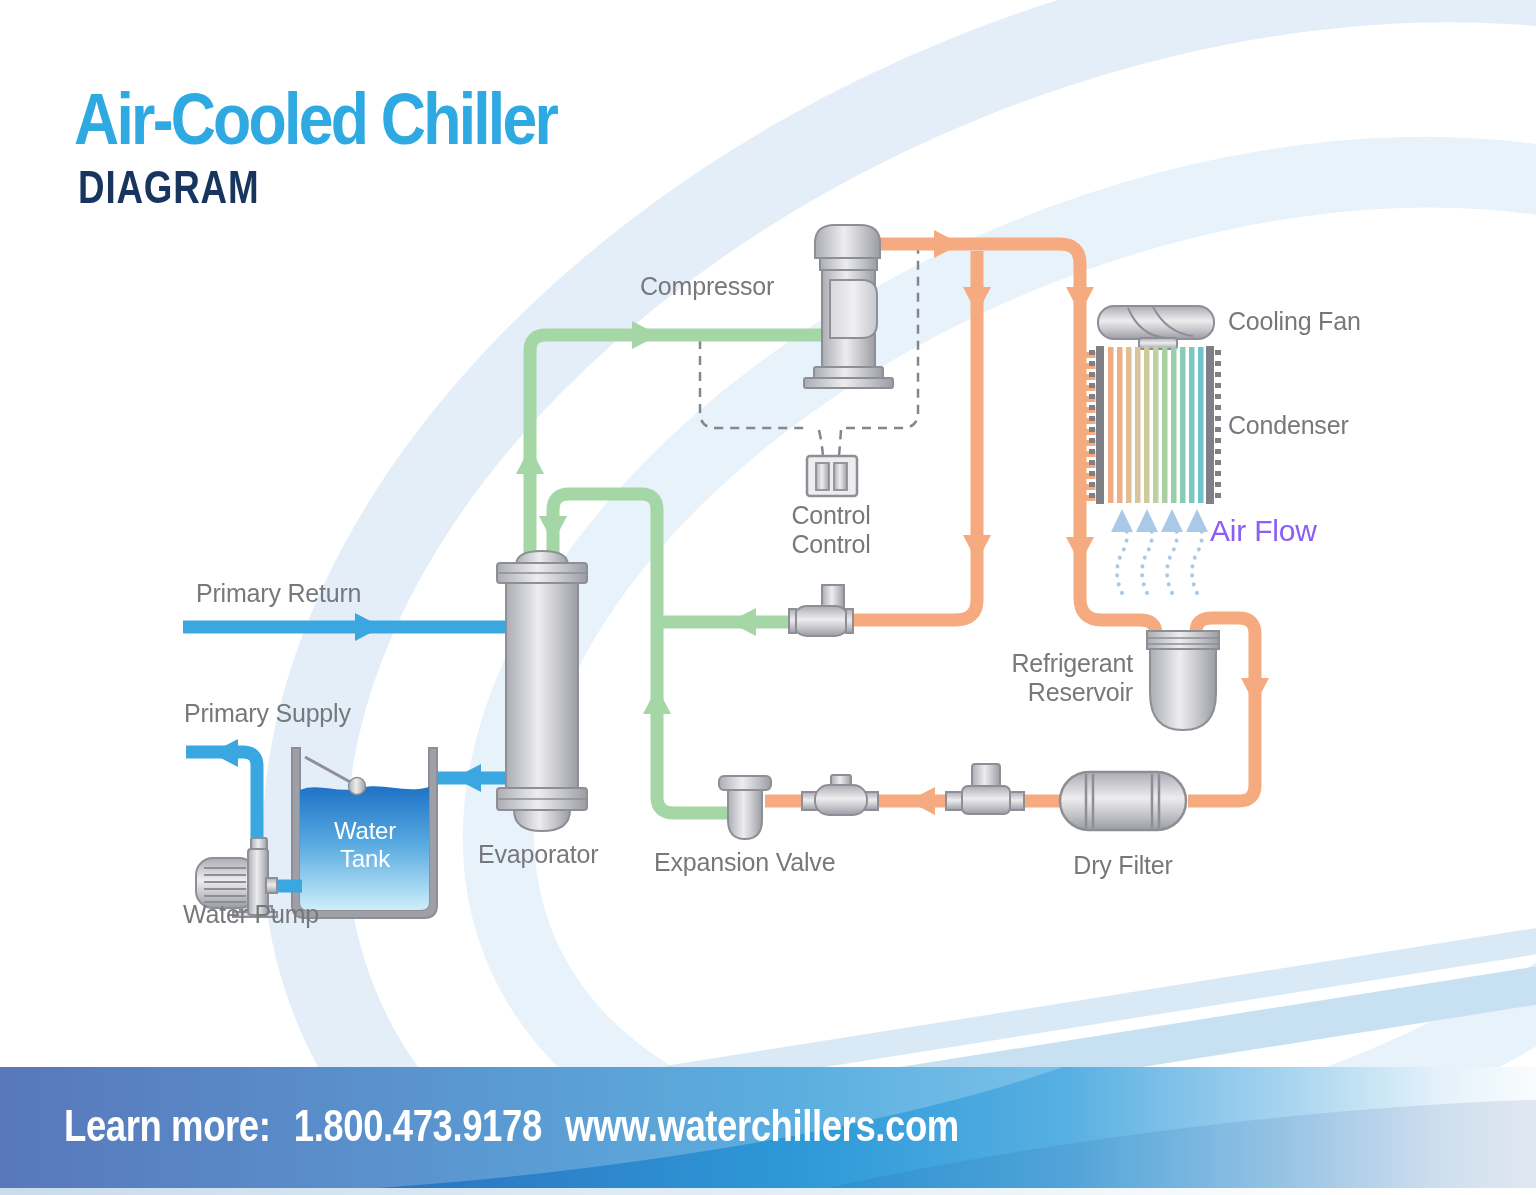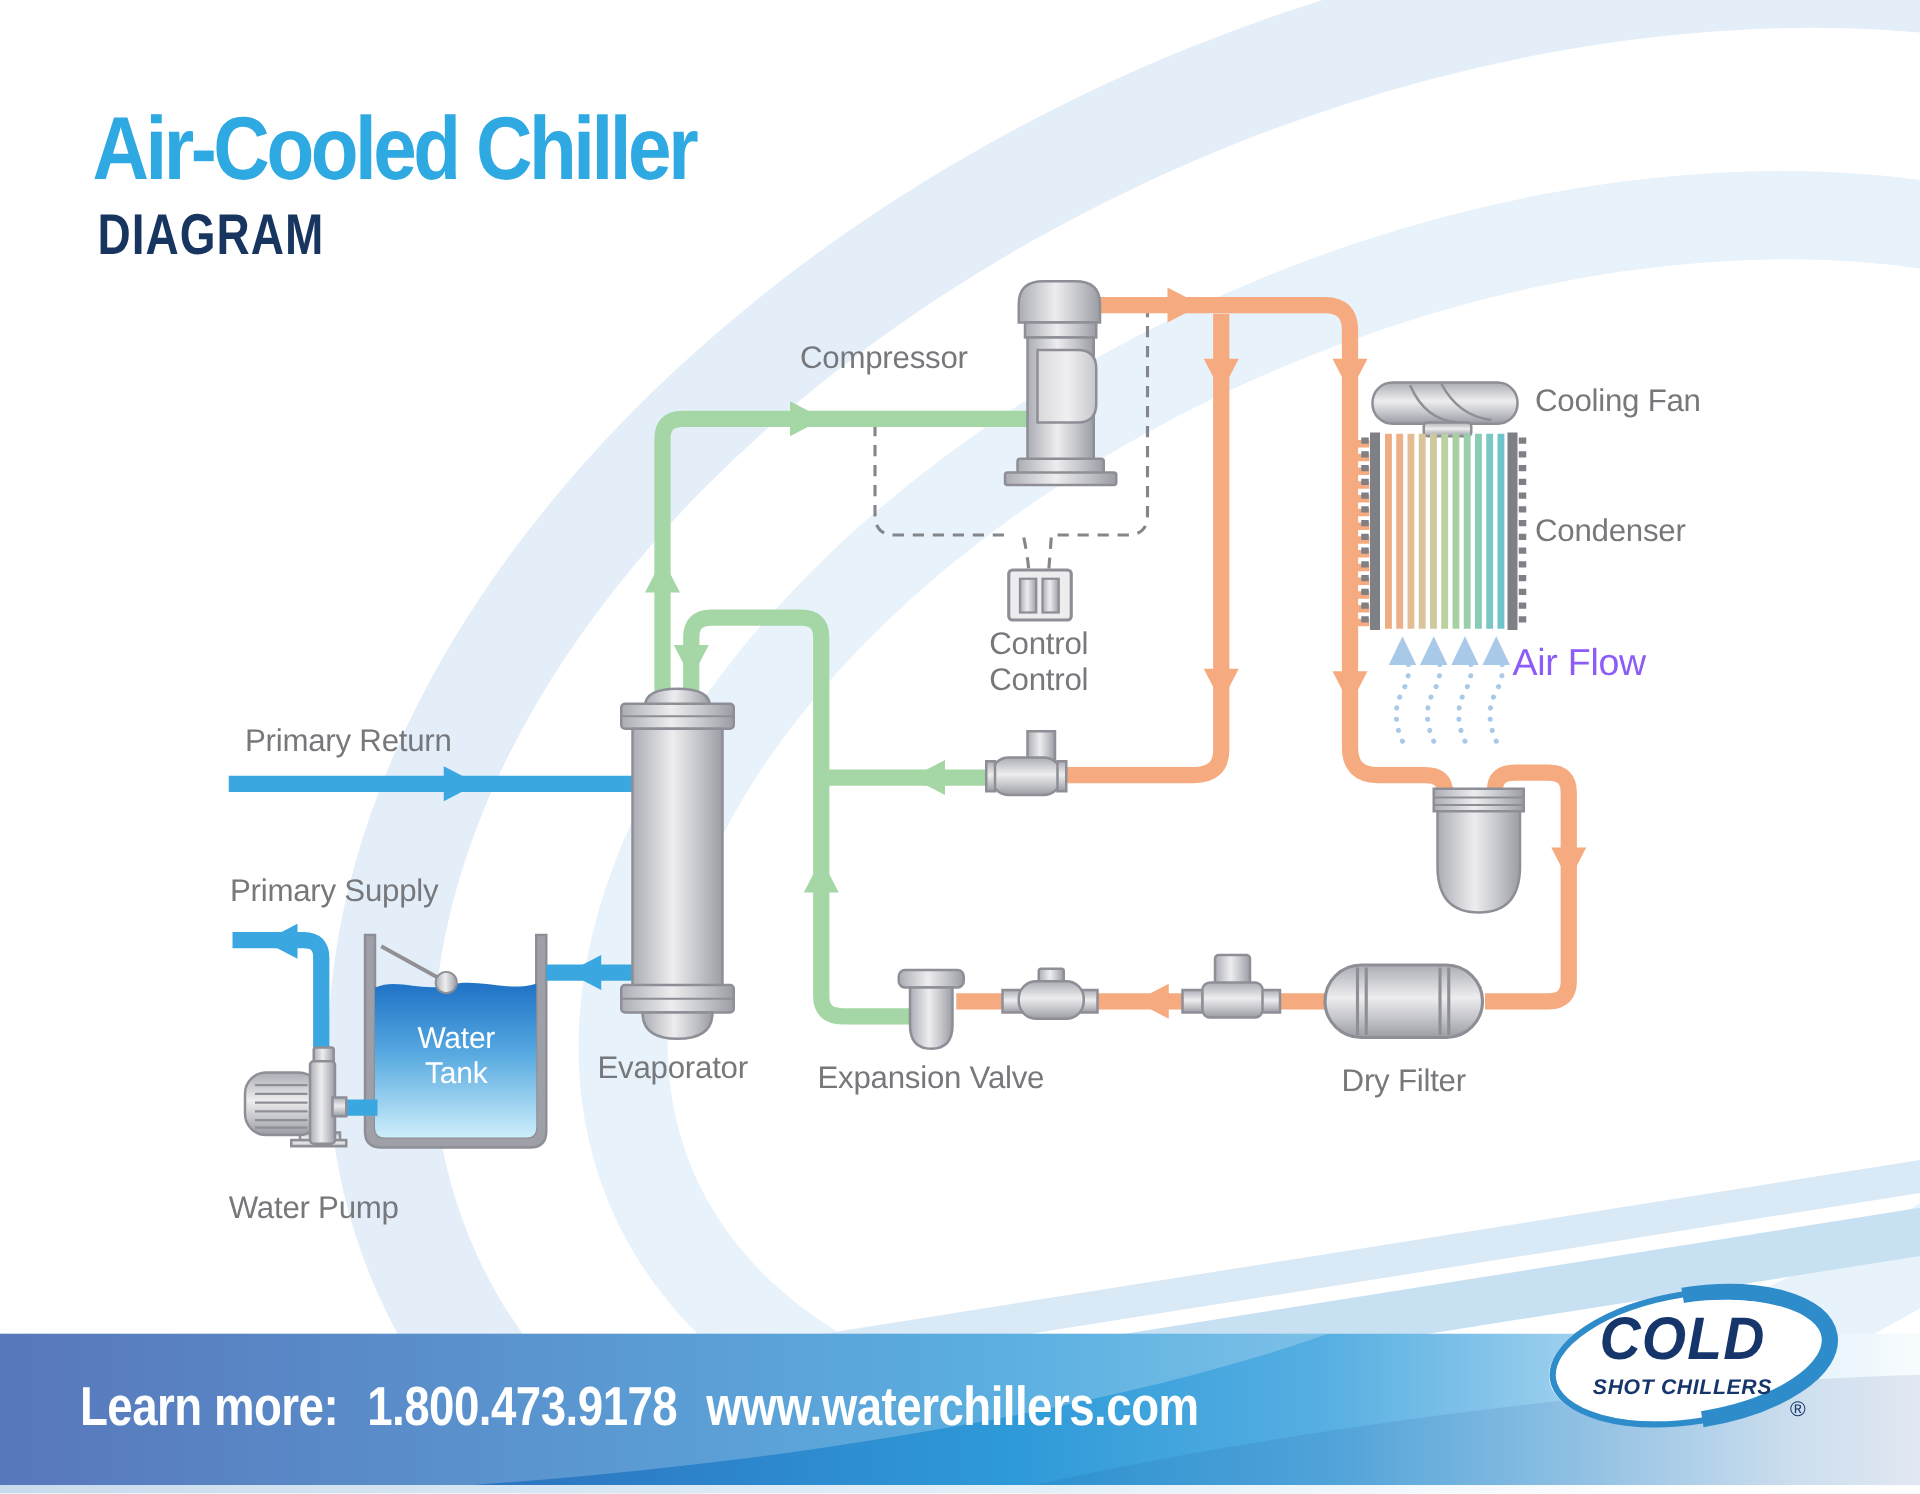--- a/index.html
+++ b/index.html
@@ -20,21 +20,21 @@
   #lbl-cooling-fan{left:1228px;top:307px;}
   #lbl-condenser{left:1228px;top:411px;}
   #lbl-air-flow{left:1210px;top:514px;color:#8b5cf6;font-size:30px;}
   #lbl-pressure-control{left:751px;top:501px;width:160px;text-align:center;line-height:29px;}
   #lbl-refrigerant-reservoir{left:953px;top:649px;width:180px;text-align:right;line-height:29px;}
   #lbl-primary-return{left:184px;top:579px;margin-left:12px;}
   #lbl-primary-supply{left:184px;top:699px;}
   #lbl-evaporator{left:478px;top:840px;}
   #lbl-expansion-valve{left:654px;top:848px;}
   #lbl-dry-filter{left:1058px;top:851px;width:130px;text-align:center;}
-  #lbl-water-pump{left:183px;top:952px;}
+  #lbl-water-pump{left:183px;top:900px;}
   #lbl-water-tank{left:297px;top:817px;width:136px;text-align:center;color:#ffffff;font-size:24px;line-height:28px;z-index:4;}
   
   #page-title{position:absolute;left:74px;top:78px;z-index:5;color:#2FA9E1;font-size:68px;font-weight:bold;
               letter-spacing:-3px;transform:scale(0.92,1.05);transform-origin:left top;white-space:nowrap;}
   #page-subtitle{position:absolute;left:78px;top:160px;z-index:5;color:#18355F;font-size:46px;font-weight:bold;
               letter-spacing:1px;transform:scaleX(0.8);transform-origin:left top;}
   
   #footer-bar{position:absolute;left:0;top:1067px;width:1536px;height:121px;z-index:3;overflow:hidden;
      background:linear-gradient(90deg,#2A52A8 0%,#2C74C0 25%,#2E9AD8 52%,#57AFE2 68%,#A5D3EF 82%,#E3F1FA 92%,#FFFFFF 100%);padding-left:27px;}
   .bar-swoosh{position:absolute;background:rgba(255,255,255,0.22);border-radius:50%;}
@@ -275,20 +275,24 @@
   </svg>
 
   <div class="lbl" id="lbl-compressor">Compressor</div>
   <div class="lbl" id="lbl-cooling-fan">Cooling Fan</div>
   <div class="lbl" id="lbl-condenser">Condenser</div>
   <div class="lbl" id="lbl-air-flow">Air Flow</div>
   <div class="lbl" id="lbl-pressure-control">
     <span class="ln">Control</span>
     <span class="ln">Control</span>
   </div>
+  <div class="lbl" id="lbl-refrigerant-reservoir">
+    <span class="ln">Refrigerant</span>
+    <span class="ln">Reservoir</span>
+  </div>
   <div class="lbl" id="lbl-primary-return">Primary Return</div>
   <div class="lbl" id="lbl-primary-supply">Primary Supply</div>
   <div class="lbl" id="lbl-evaporator">Evaporator</div>
   <div class="lbl" id="lbl-expansion-valve">Expansion Valve</div>
   <div class="lbl" id="lbl-dry-filter">Dry Filter</div>
   <div class="lbl" id="lbl-water-pump">Water Pump</div>
   <div class="lbl" id="lbl-water-tank">
     <span class="ln">Water</span>
     <span class="ln">Tank</span>
   </div>
@@ -298,30 +302,14 @@
 
   <div id="footer-bar">
     <div class="bar-swoosh" id="bar-swoosh1"></div>
     <div class="bar-swoosh" id="bar-swoosh2"></div>
     <div id="footer-text">
       <span>Learn more:</span><span>1.800.473.9178</span><span>www.waterchillers.com</span>
     </div>
   </div>
   <div id="bottom-strip"></div>
 
-  <div id="logo">
-    <svg width="260" height="140" viewBox="0 0 260 140">
-      <defs>
-        <clipPath id="logoClipR">
-            <rect x="128" y="0" width="132" height="140"></rect>
-          </clipPath>
-      </defs>
-      <ellipse cx="128" cy="64" rx="116" ry="53" transform="rotate(-9 128 64)" fill="#ffffff"></ellipse>
-      <ellipse cx="128" cy="64" rx="113" ry="51" transform="rotate(-9 128 64)" fill="none" stroke="#2F8CCB" stroke-width="5"></ellipse>
-      <ellipse cx="128" cy="64" rx="111" ry="50" transform="rotate(-9 128 64)" fill="none" stroke="#2F8CCB" stroke-width="13" clip-path="url(#logoClipR)"></ellipse>
-      <ellipse cx="126" cy="63" rx="100" ry="43" transform="rotate(-9 126 63)" fill="#ffffff"></ellipse>
-    </svg>
-    <div id="logo-cold">COLD</div>
-    <div id="logo-shot">SHOT CHILLERS</div>
-    <div id="logo-reg">®</div>
-  </div>
 
 </div>
 
 </body></html>

